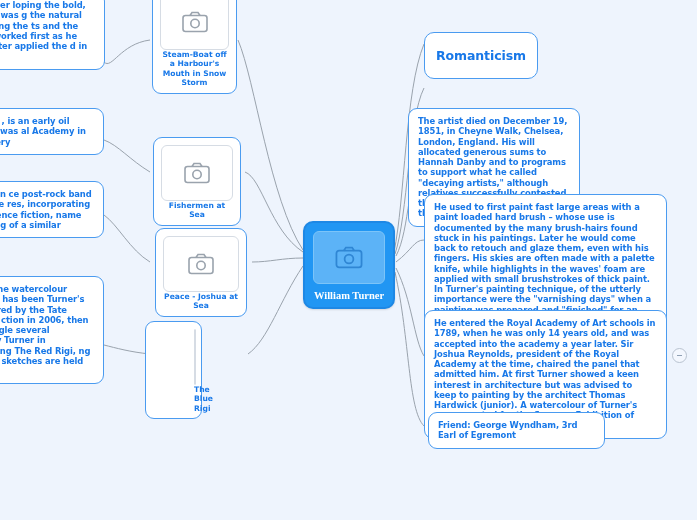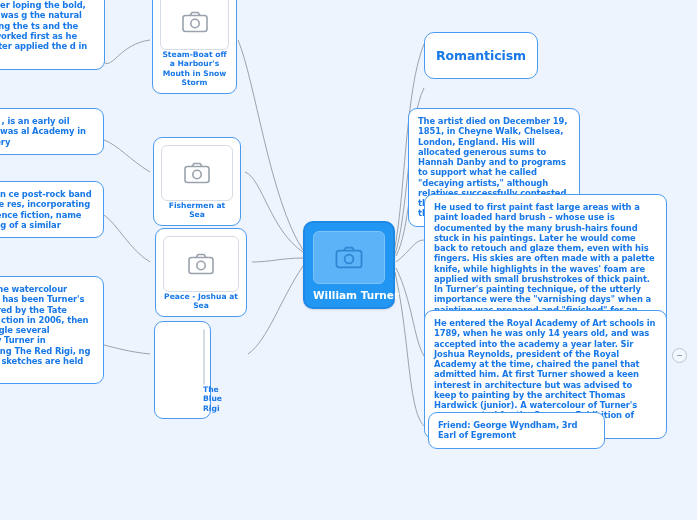--- a/index.html
+++ b/index.html
@@ -79,20 +79,21 @@
   #center-node .thumb{
     background:#5cb3f7;
     border:1px solid #7cc4f8;
     height:53px;
   }
   #center-node .imgcap{
     color:#ffffff;
     font-size:10.5px;
     margin-top:5px;
     white-space:nowrap;
+    font-family:Liberation Serif, serif;
   }
 
   
   #collapse-handle{
     position:absolute;
     width:13px;height:13px;
     border:1px solid #b9c3d0;
     border-radius:50%;
     background:#f3f7fe;
     display:flex;align-items:center;justify-content:center;
@@ -169,21 +170,21 @@
     <div class="thumb">
       <svg class="cam" width="26" height="22" viewBox="0 0 26 22">
         <rect x="1" y="4.5" width="24" height="16" rx="2.5" fill="none" stroke="#9aa3ad" stroke-width="1.6"></rect>
         <path d="M8 4.5 L10 1.5 L16 1.5 L18 4.5" fill="none" stroke="#9aa3ad" stroke-width="1.6"></path>
         <circle cx="13" cy="12.5" r="4.2" fill="none" stroke="#9aa3ad" stroke-width="1.6"></circle>
       </svg>
     </div>
     <div class="imgcap">Peace - Joshua at Sea</div>
   </div>
 
-  <div class="imgnode" style="left:154px;top:321px;width:54px;padding-left:48px;">
+  <div class="imgnode" style="left:145px;top:321px;width:54px;padding-left:48px;">
     <div class="thumb">
       <svg class="cam" width="26" height="22" viewBox="0 0 26 22">
         <rect x="1" y="4.5" width="24" height="16" rx="2.5" fill="none" stroke="#9aa3ad" stroke-width="1.6"></rect>
         <path d="M8 4.5 L10 1.5 L16 1.5 L18 4.5" fill="none" stroke="#9aa3ad" stroke-width="1.6"></path>
         <circle cx="13" cy="12.5" r="4.2" fill="none" stroke="#9aa3ad" stroke-width="1.6"></circle>
       </svg>
     </div>
     <div class="imgcap">The Blue Rigi</div>
   </div>
 

